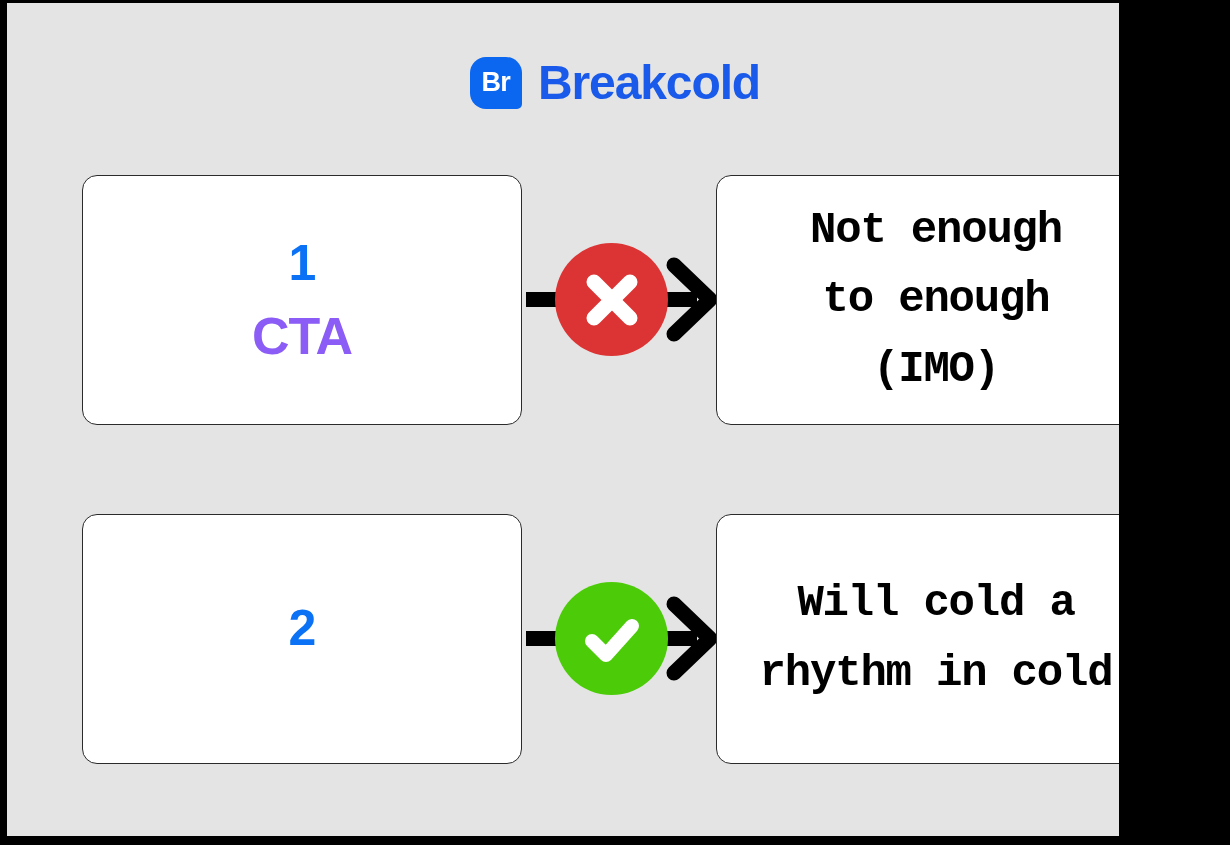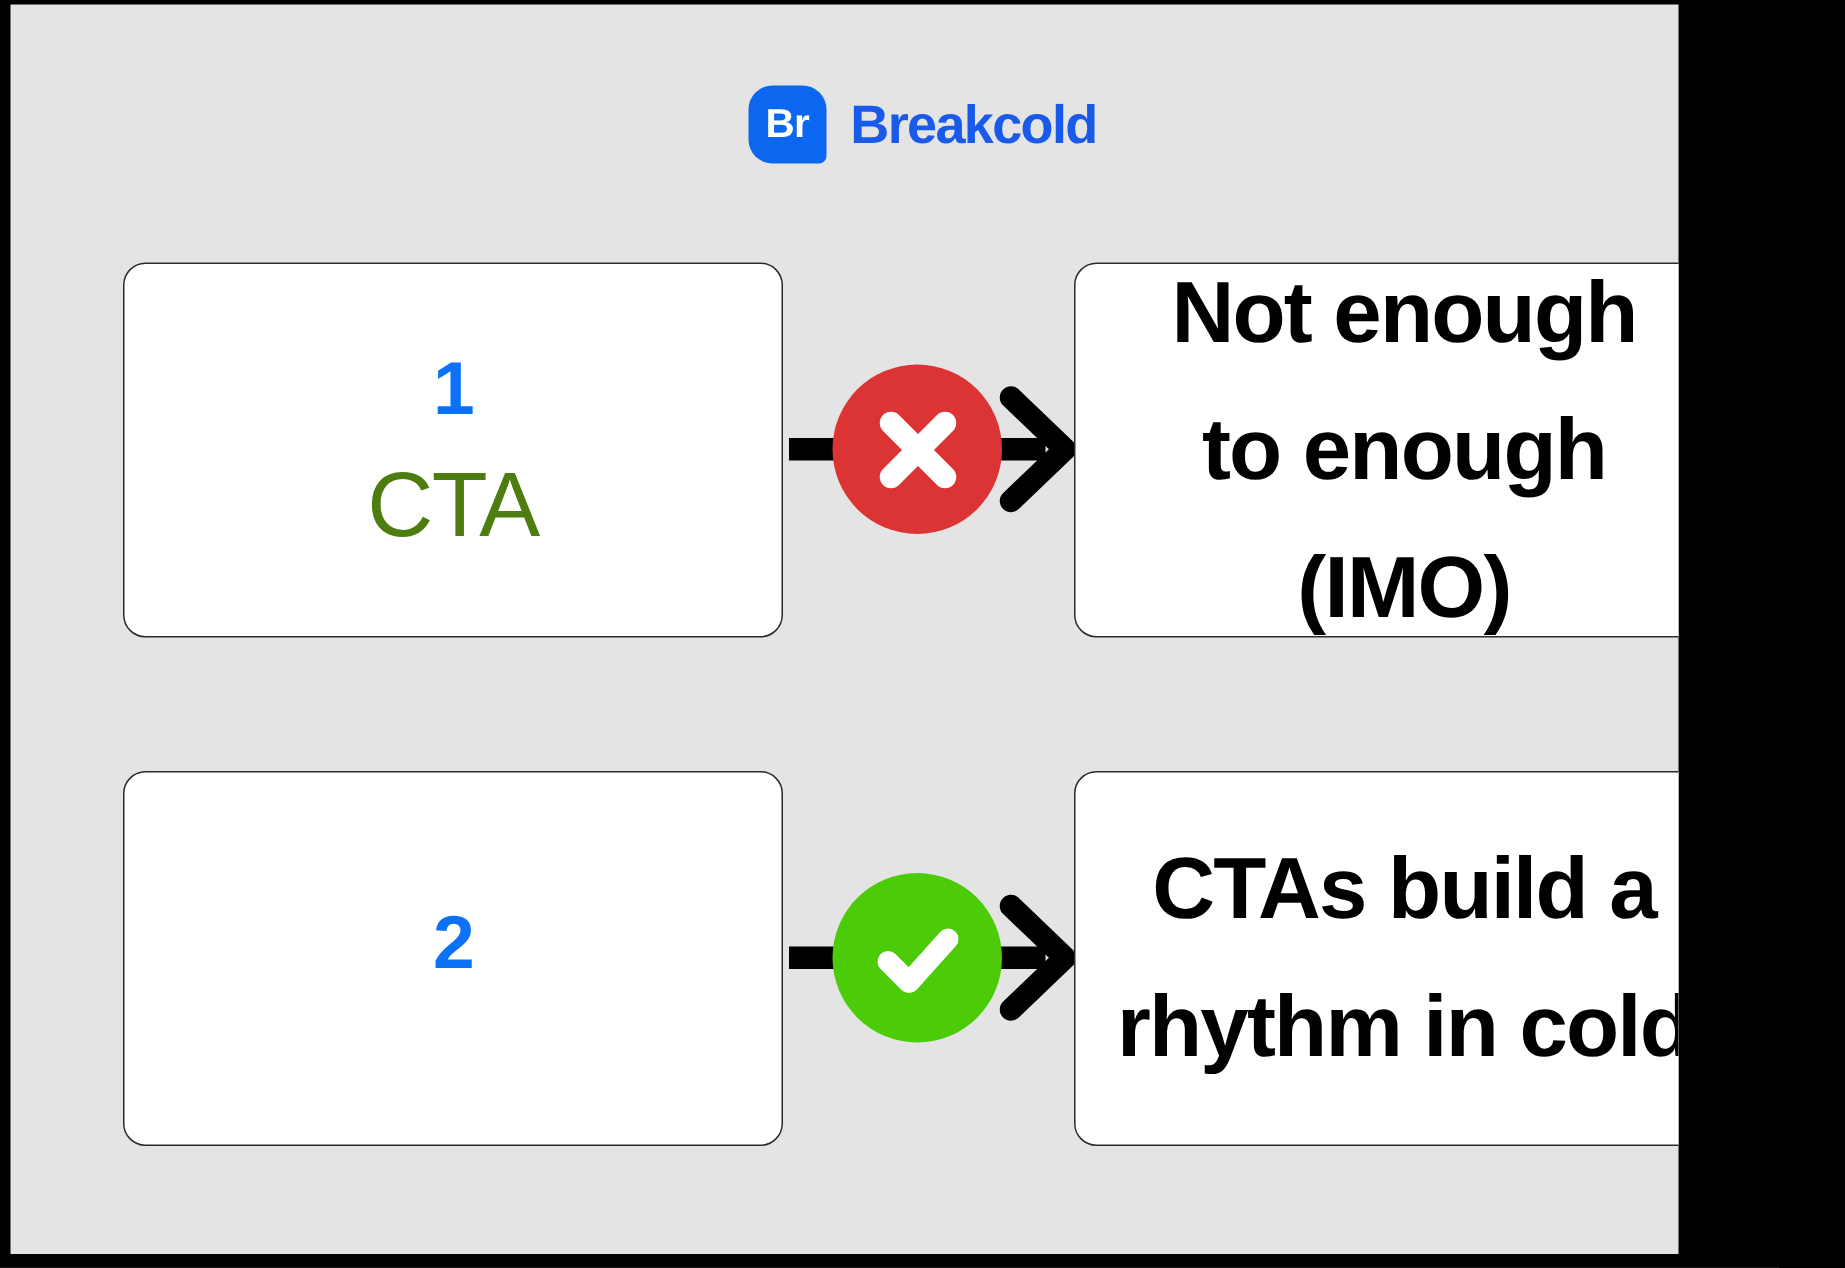--- a/index.html
+++ b/index.html
@@ -63,21 +63,21 @@
     font-size: 27px;
     line-height: 1;
     letter-spacing: -0.5px;
     position: relative;
     top: -1px;
   }
   .brand-word {
     color: #1A5AEA;
     font-family: "Liberation Sans", sans-serif;
     font-weight: bold;
-    font-size: 36px;
+    font-size: 48px;
     letter-spacing: -1.1px;
     line-height: 1;
   }
 
   
   .row {
     position: absolute;
     left: 0;
     width: 1216px;
     height: 250px;
@@ -113,32 +113,32 @@
   .card-number {
     color: #0B72F5;
     font-family: "Liberation Sans", sans-serif;
     font-weight: bold;
     font-size: 50px;
     line-height: 1;
     letter-spacing: -1px;
     margin-bottom: 22px;
   }
   .card-label {
-    color: #4d7c0f;
-    font-family: "Liberation Sans", sans-serif;
-    font-weight: normal;
-    font-size: 61px;
+    color: #8b5cf6;
+    font-family: "Liberation Sans", sans-serif;
+    font-weight: bold;
+    font-size: 52px;
     line-height: 1;
     letter-spacing: -1px;
   }
   .card-text {
     color: #000000;
-    font-family: Liberation Sans, sans-serif;
-    font-weight: bold;
-    font-size: 58px;
+    font-family: Liberation Mono, monospace;
+    font-weight: bold;
+    font-size: 44px;
     line-height: 1.58;
     letter-spacing: -1.2px;
     padding: 0 18px;
   }
 
   
   .connector {
     position: absolute;
     left: 515px;
     top: 0;
@@ -217,21 +217,21 @@
         </svg>
         <div class="badge good">
           <svg width="64" height="64" viewBox="0 0 64 64">
             <polyline points="12,34 26,48 52,19" fill="none" stroke="#FFFFFF" stroke-width="14" stroke-linecap="round" stroke-linejoin="round"></polyline>
           </svg>
         </div>
       </div>
 
       <div class="card card-right">
         <div class="card-text">
-          <div>CTAs build a</div>
+          <div>Will cold a</div>
           <div>rhythm in cold</div>
         </div>
       </div>
 
     </div>
 
   </div>
 </div>
 
 </body></html>

